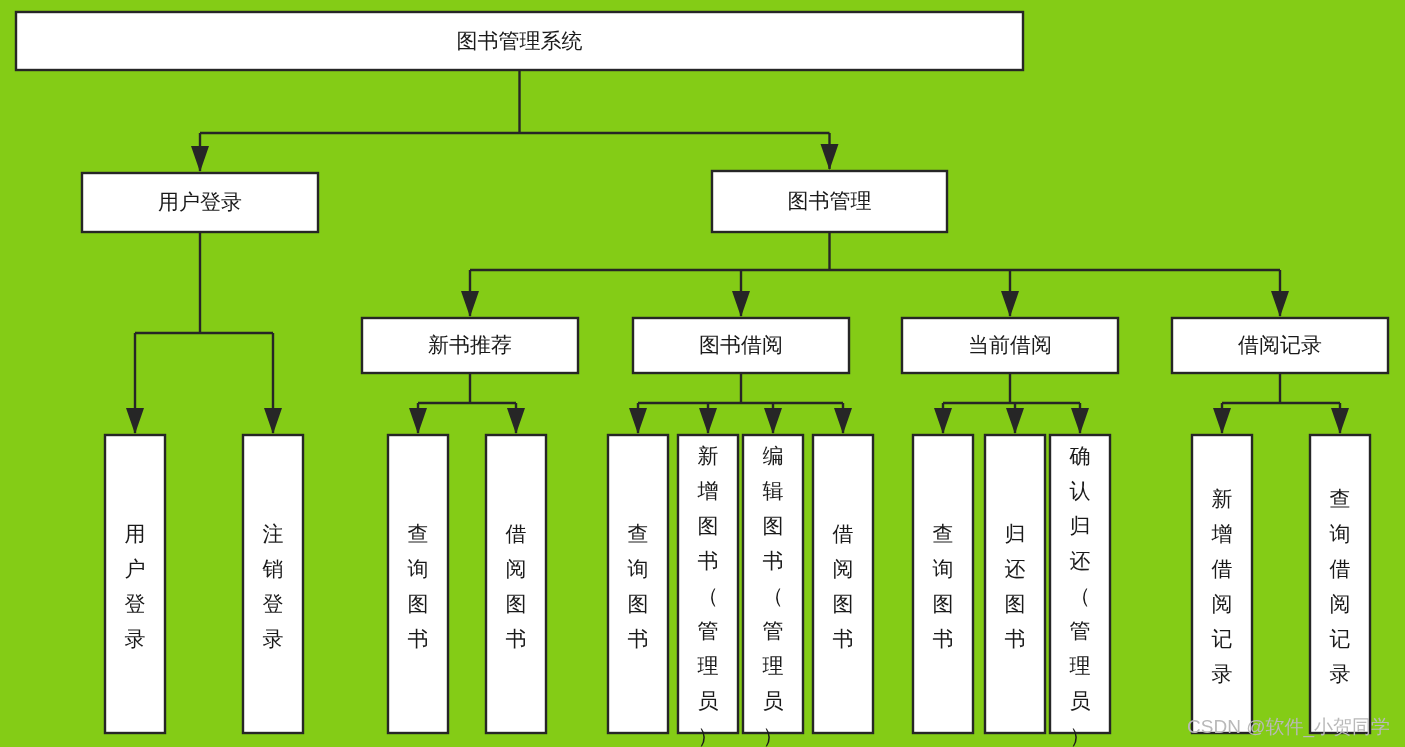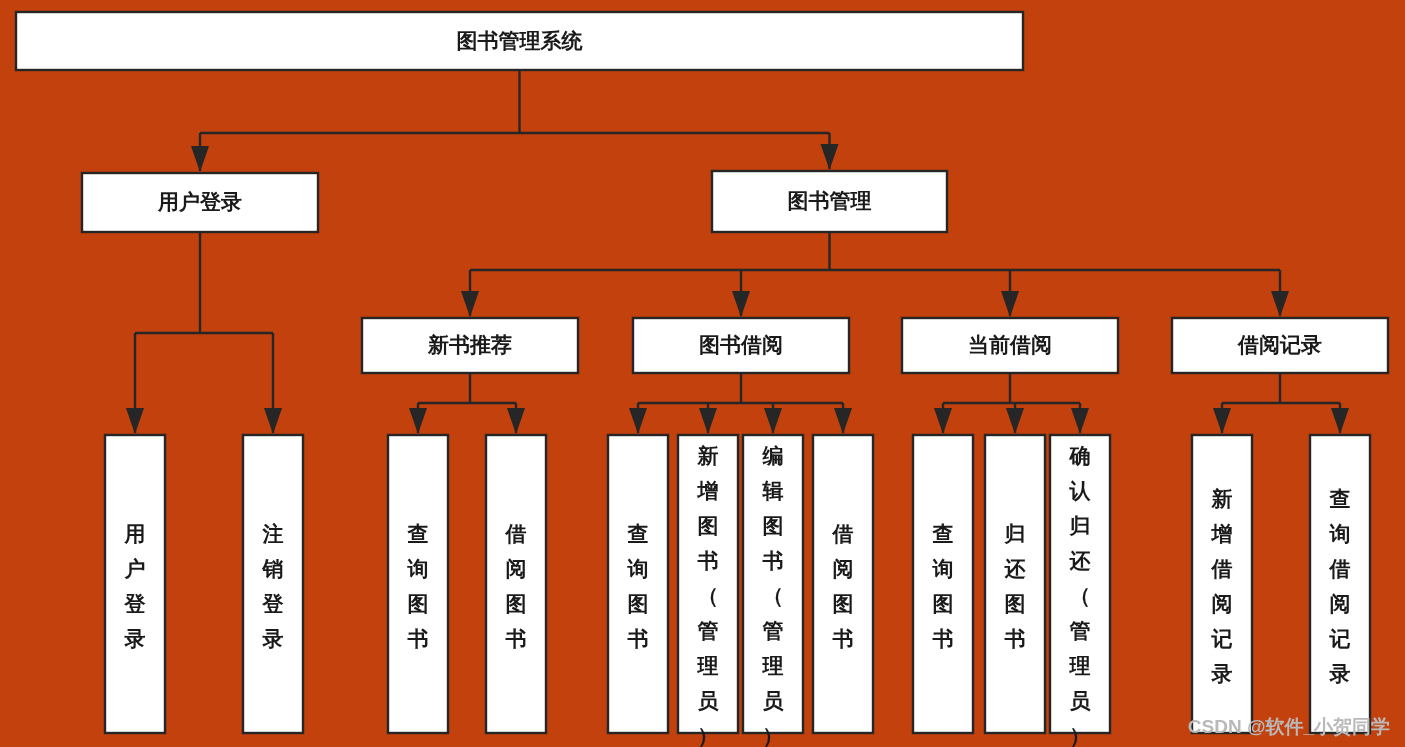--- a/index.html
+++ b/index.html
@@ -8,23 +8,22 @@
     padding: 0;
     background: #ffffff;
   }
   body {
     font-family: "Liberation Sans", "DejaVu Sans", sans-serif;
   }
   #diagram-root {
     position: relative;
     width: 1405px;
     height: 747px;
-    background: #c2410c;
+    background: #84cc16;
     overflow: hidden;
-    font-weight: bold;
   }
   svg.diagram-canvas {
     position: absolute;
     left: 0;
     top: 0;
     width: 1405px;
     height: 747px;
     display: block;
   }
   .node-box {

